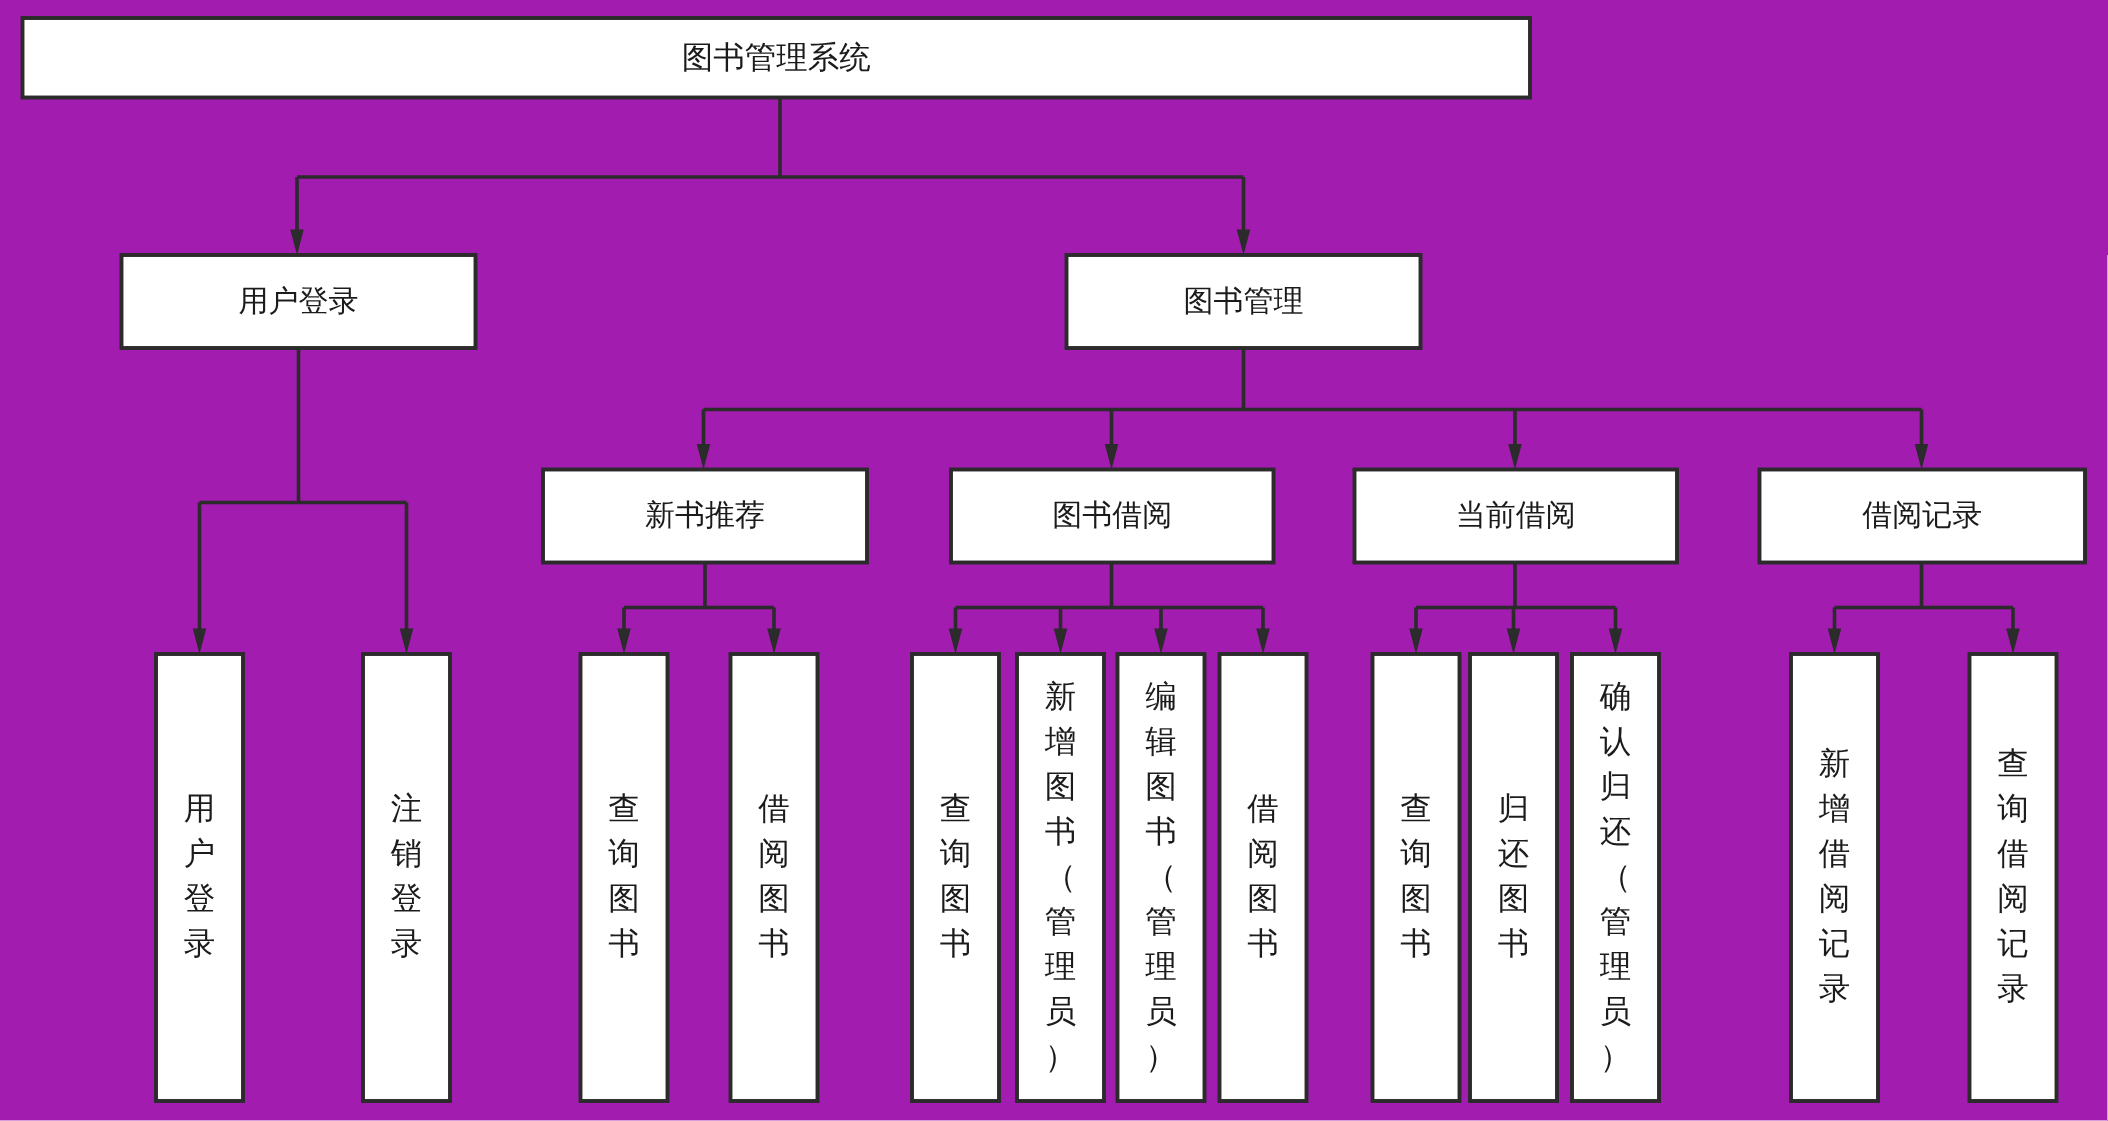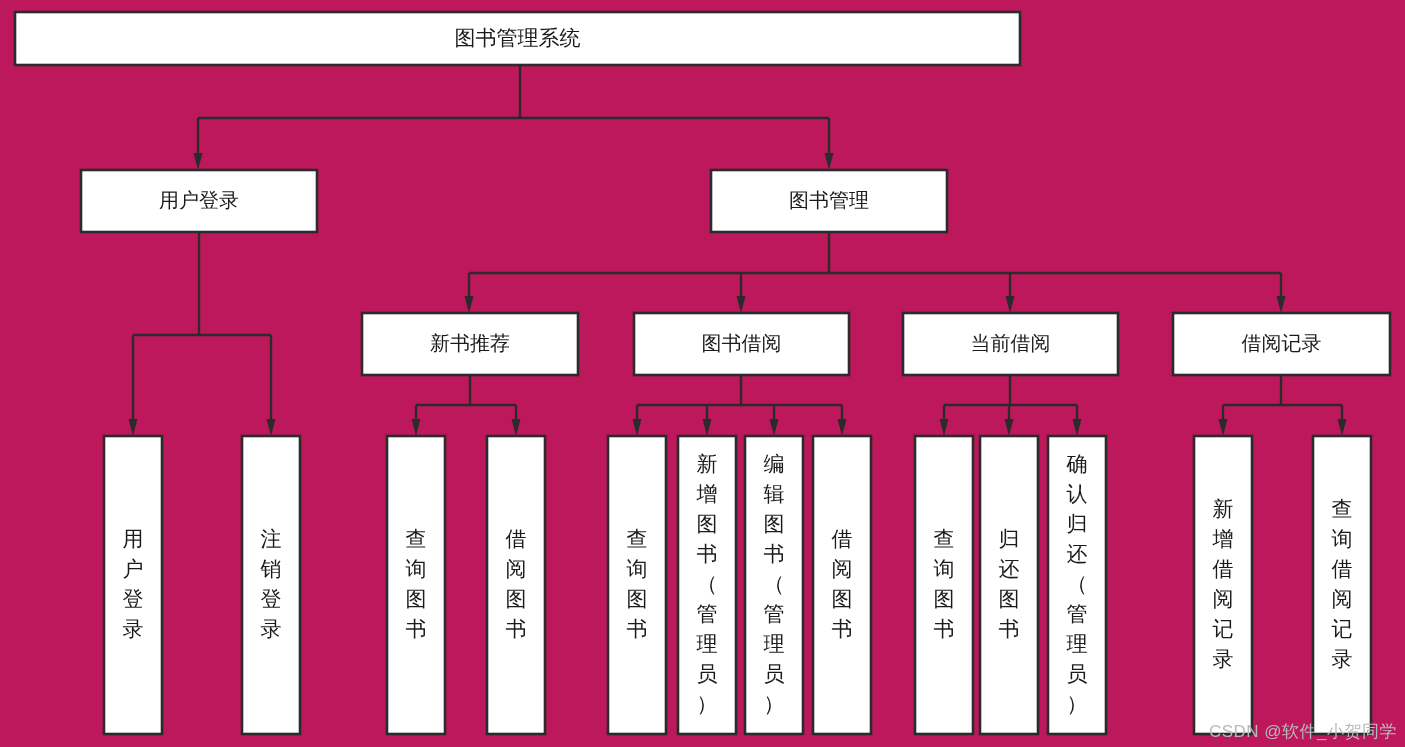--- a/index.html
+++ b/index.html
@@ -11,21 +11,21 @@
   body {
     width: 1405px;
     height: 747px;
     font-family: "Liberation Sans", "DejaVu Sans", sans-serif;
     overflow: hidden;
   }
   #diagram-root {
     position: relative;
     width: 1405px;
     height: 747px;
-    background: #be185d;
+    background: #a21caf;
   }
   svg.diagram-canvas {
     position: absolute;
     left: 0;
     top: 0;
     width: 1405px;
     height: 747px;
     display: block;
   }
   .node-box {
@@ -215,14 +215,13 @@
       </g>
       <g>
         <rect x="1194" y="436" width="58" height="298" class="node-box"></rect>
         <text x="1223" y="516" class="leaf-label"><tspan x="1223" dy="0">新</tspan><tspan x="1223" dy="30">增</tspan><tspan x="1223" dy="30">借</tspan><tspan x="1223" dy="30">阅</tspan><tspan x="1223" dy="30">记</tspan><tspan x="1223" dy="30">录</tspan></text>
       </g>
       <g>
         <rect x="1313" y="436" width="58" height="298" class="node-box"></rect>
         <text x="1342" y="516" class="leaf-label"><tspan x="1342" dy="0">查</tspan><tspan x="1342" dy="30">询</tspan><tspan x="1342" dy="30">借</tspan><tspan x="1342" dy="30">阅</tspan><tspan x="1342" dy="30">记</tspan><tspan x="1342" dy="30">录</tspan></text>
       </g>
     </svg>
-  <div class="watermark">CSDN @软件_小贺同学</div>
 </div>
 
 </body></html>

